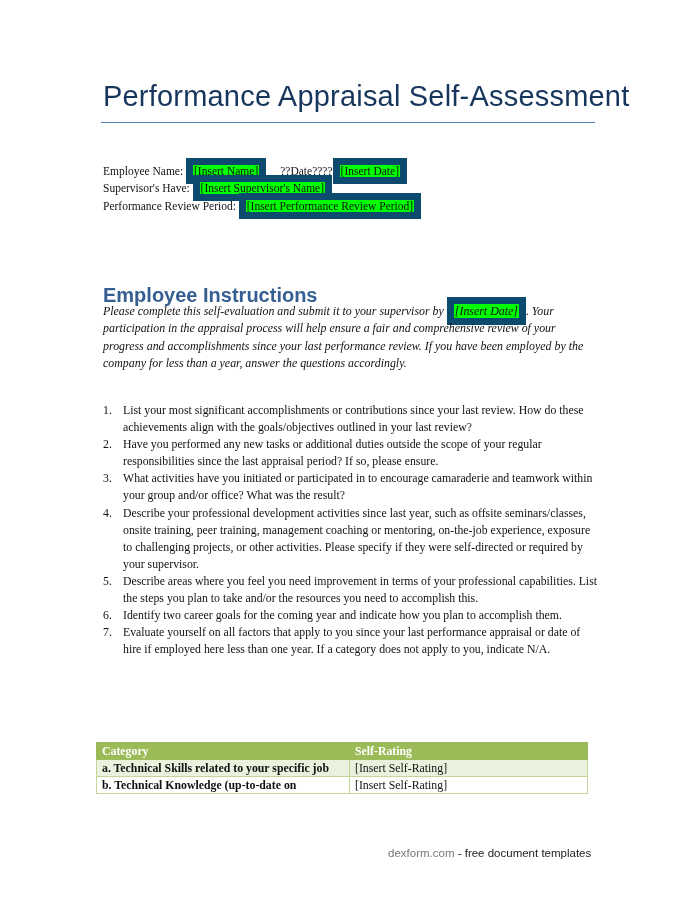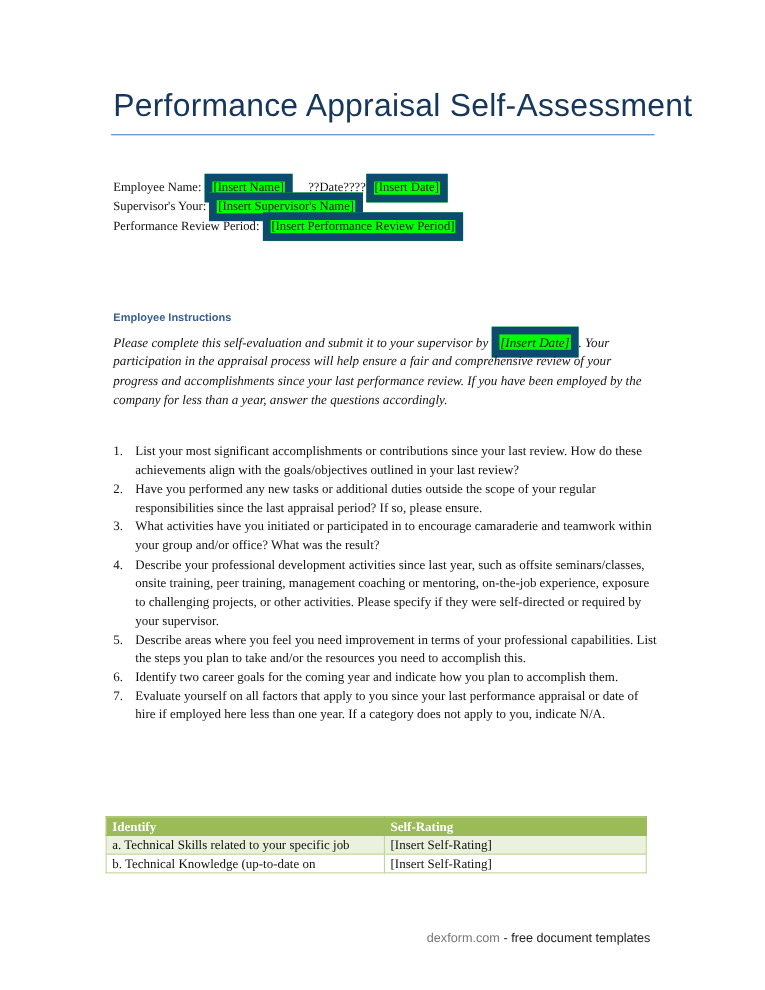--- a/index.html
+++ b/index.html
@@ -9,51 +9,51 @@
     .title { position: absolute; left: 103px; top: 80px; font-family: "Liberation Sans", "DejaVu Sans", sans-serif;
       font-size: 29px; color: #17365d; letter-spacing: 0.2px; white-space: nowrap; }
     .title-rule { position: absolute; left: 101px; top: 122px; width: 494px; height: 1px; background: #4f81bd; }
     .fields { position: absolute; left: 103px; top: 163px; font-size: 11.5px; line-height: 17.3px;
       font-family: "Liberation Serif", serif; }
     .fields .row { white-space: nowrap; }
     .hl { background: #00ff00; padding: 0 1px; border: 7px solid #0c4a6e; }
     .gap { display: inline-block; width: 14px; }
     .gap2 { display: inline-block; width: 12px; }
     .h2 { position: absolute; left: 103px; top: 284px; font-family: "Liberation Sans", "DejaVu Sans", sans-serif;
-      font-weight: bold; font-size: 10px; color: #365f91; }
+      font-weight: bold; font-size: 20px; color: #365f91; }
     .para { position: absolute; left: 103px; top: 303px; width: 492px; font-family: "Liberation Serif", serif;
       font-size: 11.9px; line-height: 17.3px; font-style: italic; }
     .list { position: absolute; left: 103px; top: 402px; width: 494px; margin: 0; padding: 0; list-style: none;
       font-family: "Liberation Serif", serif; font-size: 11.8px; line-height: 17.1px; }
     .list li { position: relative; padding-left: 20px; }
     .list .num { position: absolute; left: 0; top: 0; }
     table.rate { position: absolute; left: 96px; top: 742px; width: 492px; border-collapse: collapse;
       font-family: "Liberation Serif", serif; font-size: 11.8px; }
     table.rate th, table.rate td { text-align: left; vertical-align: top; padding: 1px 4px 0 5px; line-height: 15px; }
     table.rate th { background: #9bbb59; color: #ffffff; font-weight: bold; border: 1px solid #9bbb59; }
     table.rate td { border: 1px solid #c2d69b; }
     table.rate tr.alt td { background: #eaf1dd; }
-    table.rate td.cat { font-weight: normal; width: 243px; }
+    table.rate td.cat { font-weight: bold; width: 243px; }
     .footer { position: absolute; left: 388px; top: 847px; font-family: Liberation Sans, sans-serif;
       font-size: 11.5px; color: #222; white-space: nowrap; }
     .footer .brand { color: #777; }
   </style>
 </head>
 <body>
 
 <div class="page">
   <div class="title">Performance Appraisal Self-Assessment</div>
   <div class="title-rule"></div>
 
   <div class="fields">
     <div class="row">
       <span>Employee Name: </span><span class="hl">[Insert Name]</span><span class="gap"></span><span>??Date????</span><span class="hl">[Insert Date]</span>
     </div>
     <div class="row">
-      <span>Supervisor's Your: </span><span class="hl">[Insert Supervisor's Name]</span>
+      <span>Supervisor's Have: </span><span class="hl">[Insert Supervisor's Name]</span>
     </div>
     <div class="row">
       <span>Performance Review Period: </span><span class="hl">[Insert Performance Review Period]</span>
     </div>
   </div>
 
   <div class="h2">Employee Instructions</div>
   <div class="para"><span>Please complete this self-evaluation and submit it to your supervisor by </span><span class="hl">[Insert Date]</span><span>. Your participation in the appraisal process will help ensure a fair and comprehensive review of your progress and accomplishments since your last performance review. If you have been employed by the company for less than a year, answer the questions accordingly.</span></div>
 
   <ol class="list">
@@ -62,21 +62,21 @@
     <li><span class="num">3.</span><span>What activities have you initiated or participated in to encourage camaraderie and teamwork within your group and/or office? What was the result?</span></li>
     <li><span class="num">4.</span><span>Describe your professional development activities since last year, such as offsite seminars/classes, onsite training, peer training, management coaching or mentoring, on-the-job experience, exposure to challenging projects, or other activities. Please specify if they were self-directed or required by your supervisor.</span></li>
     <li><span class="num">5.</span><span>Describe areas where you feel you need improvement in terms of your professional capabilities. List the steps you plan to take and/or the resources you need to accomplish this.</span></li>
     <li><span class="num">6.</span><span>Identify two career goals for the coming year and indicate how you plan to accomplish them.</span></li>
     <li><span class="num">7.</span><span>Evaluate yourself on all factors that apply to you since your last performance appraisal or date of hire if employed here less than one year. If a category does not apply to you, indicate N/A.</span></li>
   </ol>
 
   <table class="rate">
     <thead>
       <tr>
-        <th>Identify</th>
+        <th>Category</th>
         <th>Self-Rating</th>
       </tr>
     </thead>
     <tbody>
       <tr class="alt">
         <td class="cat">a. Technical Skills related to your specific job</td>
         <td>[Insert Self-Rating]</td>
       </tr>
       <tr>
         <td class="cat">b. Technical Knowledge (up-to-date on</td>

